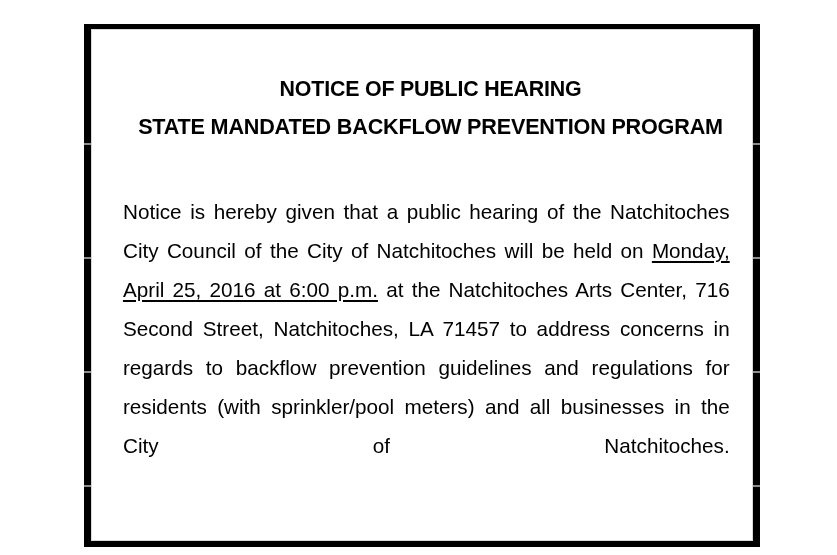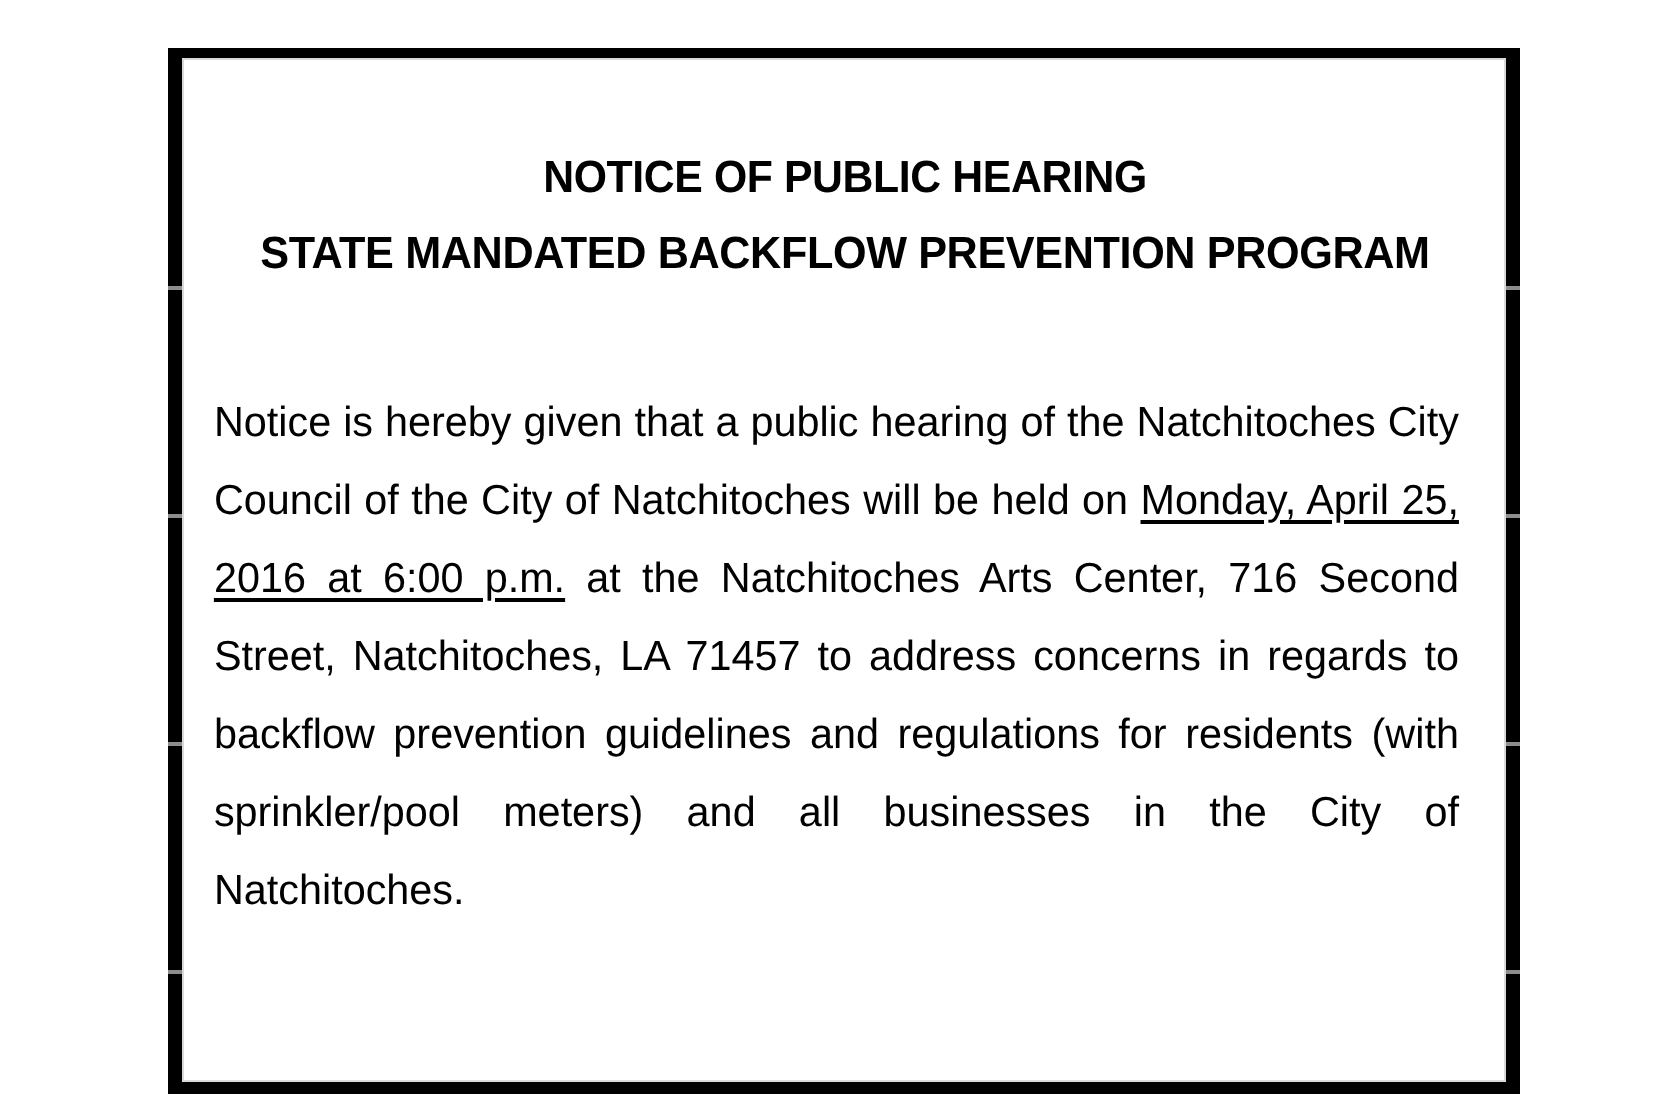--- a/index.html
+++ b/index.html
@@ -28,20 +28,21 @@
     left: 84px;
     top: 24px;
     width: 676px;           
     height: 523px;
     box-sizing: border-box;
     background: #ffffff;
     border-left: 7px solid #000000;
     border-right: 7px solid #000000;
     border-top: 5px solid #000000;
     border-bottom: 6px solid #000000;
+    padding-left: 16px;
   }
 
   
   .row-tick {
     position: absolute;
     width: 7px;
     height: 2px;
     background: #8d8d8d;
   }
   .row-tick.left  { left: -7px; }

